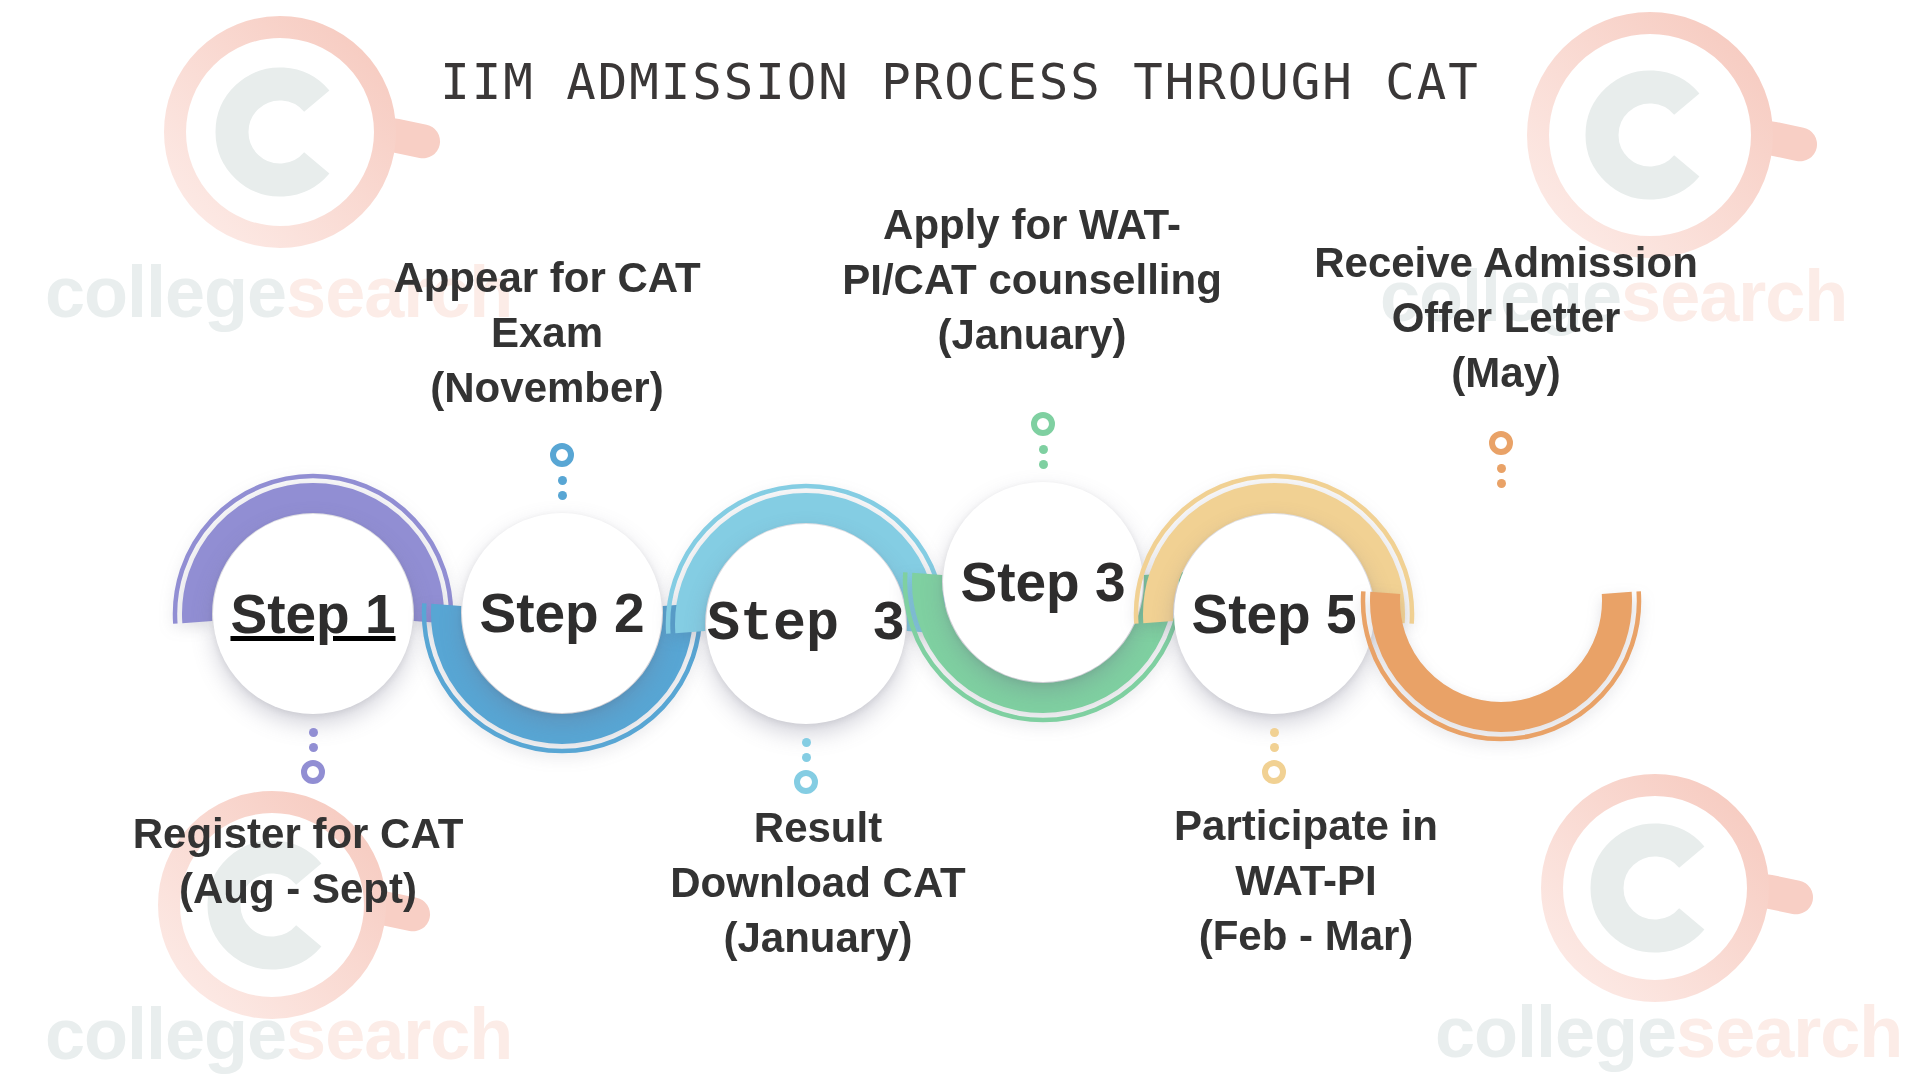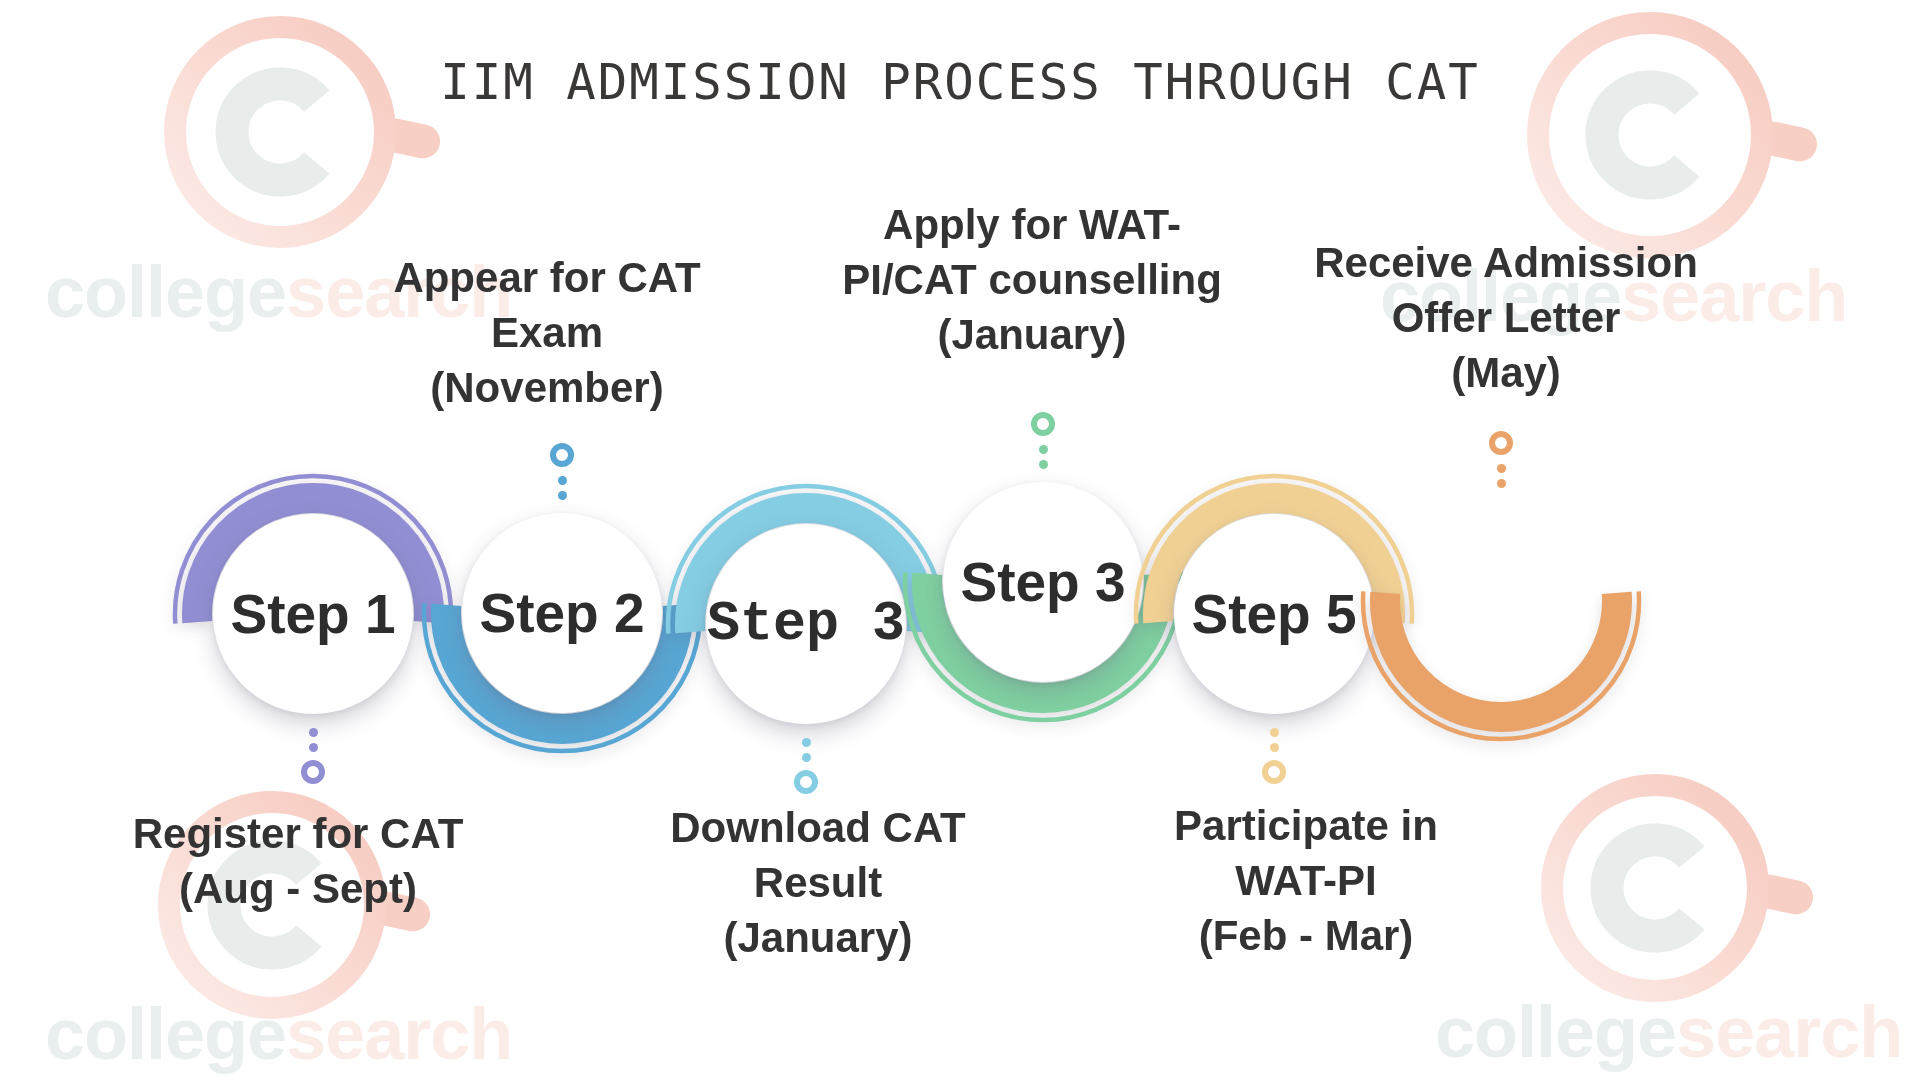--- a/index.html
+++ b/index.html
@@ -94,21 +94,21 @@
       <div class="wm-text" style="left: 45px; top: 998px;"><span style="color: rgb(233, 238, 238);">college</span><span style="color: rgb(252, 236, 231);">search</span></div>
       <div class="wm-text" style="left: 1435px; top: 996px;"><span style="color: rgb(233, 238, 238);">college</span><span style="color: rgb(252, 236, 231);">search</span></div>
     </div>
   <h1 class="title" style="color: rgb(58, 55, 55);">IIM ADMISSION PROCESS THROUGH CAT</h1>
   <div id="steps">
       <div class="step">
         <svg width="300" height="300" viewBox="0 0 300 300" class="arc-svg" style="left: 163px; top: 464px;">
           <path d="M 34.28 158.09 A 116 116 0 1 1 265.72 158.09" fill="none" stroke="#918ed3" stroke-width="30"></path>
           <path d="M 12.34 159.63 A 138 138 0 1 1 287.66 159.63" fill="none" stroke="#918ed3" stroke-width="4.5"></path>
         </svg>
-        <div class="step-circle" style="left: 213px; top: 514px;">
+        <div class="step-circle" style="left: 213px; top: 514px; text-decoration: underline;">
           <span class="step-label">Step 1</span>
         </div>
         <div class="conn-dot" style="width: 9px; height: 9px; left: 308.5px; top: 727.5px; background: rgb(145, 142, 211);"></div>
         <div class="conn-dot" style="width: 9px; height: 9px; left: 308.5px; top: 742.5px; background: rgb(145, 142, 211);"></div>
         <div class="conn-ring" style="left: 301px; top: 760px; border-color: rgb(145, 142, 211);"></div>
         <div class="caption" style="left: 48px; color: rgb(51, 51, 51); top: 806px;">
           <div>Register for CAT</div>
           <div>(Aug - Sept)</div>
         </div>
       </div>
@@ -134,22 +134,22 @@
           <path d="M 34.28 158.09 A 116 116 0 1 1 265.72 158.09" fill="none" stroke="#84cde3" stroke-width="30"></path>
           <path d="M 12.34 159.63 A 138 138 0 1 1 287.66 159.63" fill="none" stroke="#84cde3" stroke-width="4.5"></path>
         </svg>
         <div class="step-circle" style="left: 706px; top: 524px; font-family: Liberation Mono, monospace;">
           <span class="step-label">Step 3</span>
         </div>
         <div class="conn-dot" style="width: 9px; height: 9px; left: 801.5px; top: 737.5px; background: rgb(132, 205, 227);"></div>
         <div class="conn-dot" style="width: 9px; height: 9px; left: 801.5px; top: 752.5px; background: rgb(132, 205, 227);"></div>
         <div class="conn-ring" style="left: 794px; top: 770px; border-color: rgb(132, 205, 227);"></div>
         <div class="caption" style="left: 568px; color: rgb(51, 51, 51); top: 800px;">
+          <div>Result</div>
           <div>Download CAT</div>
-          <div>Result</div>
           <div>(January)</div>
         </div>
       </div>
       <div class="step">
         <svg width="300" height="300" viewBox="0 0 300 300" class="arc-svg" style="left: 893px; top: 432px;">
           <path d="M 265.72 141.91 A 116 116 0 1 1 34.28 141.91" fill="none" stroke="#7fd0a1" stroke-width="30"></path>
           <path d="M 287.66 140.37 A 138 138 0 1 1 12.34 140.37" fill="none" stroke="#7fd0a1" stroke-width="4.5"></path>
         </svg>
         <div class="step-circle" style="left: 943px; top: 482px;">
           <span class="step-label">Step 3</span>

